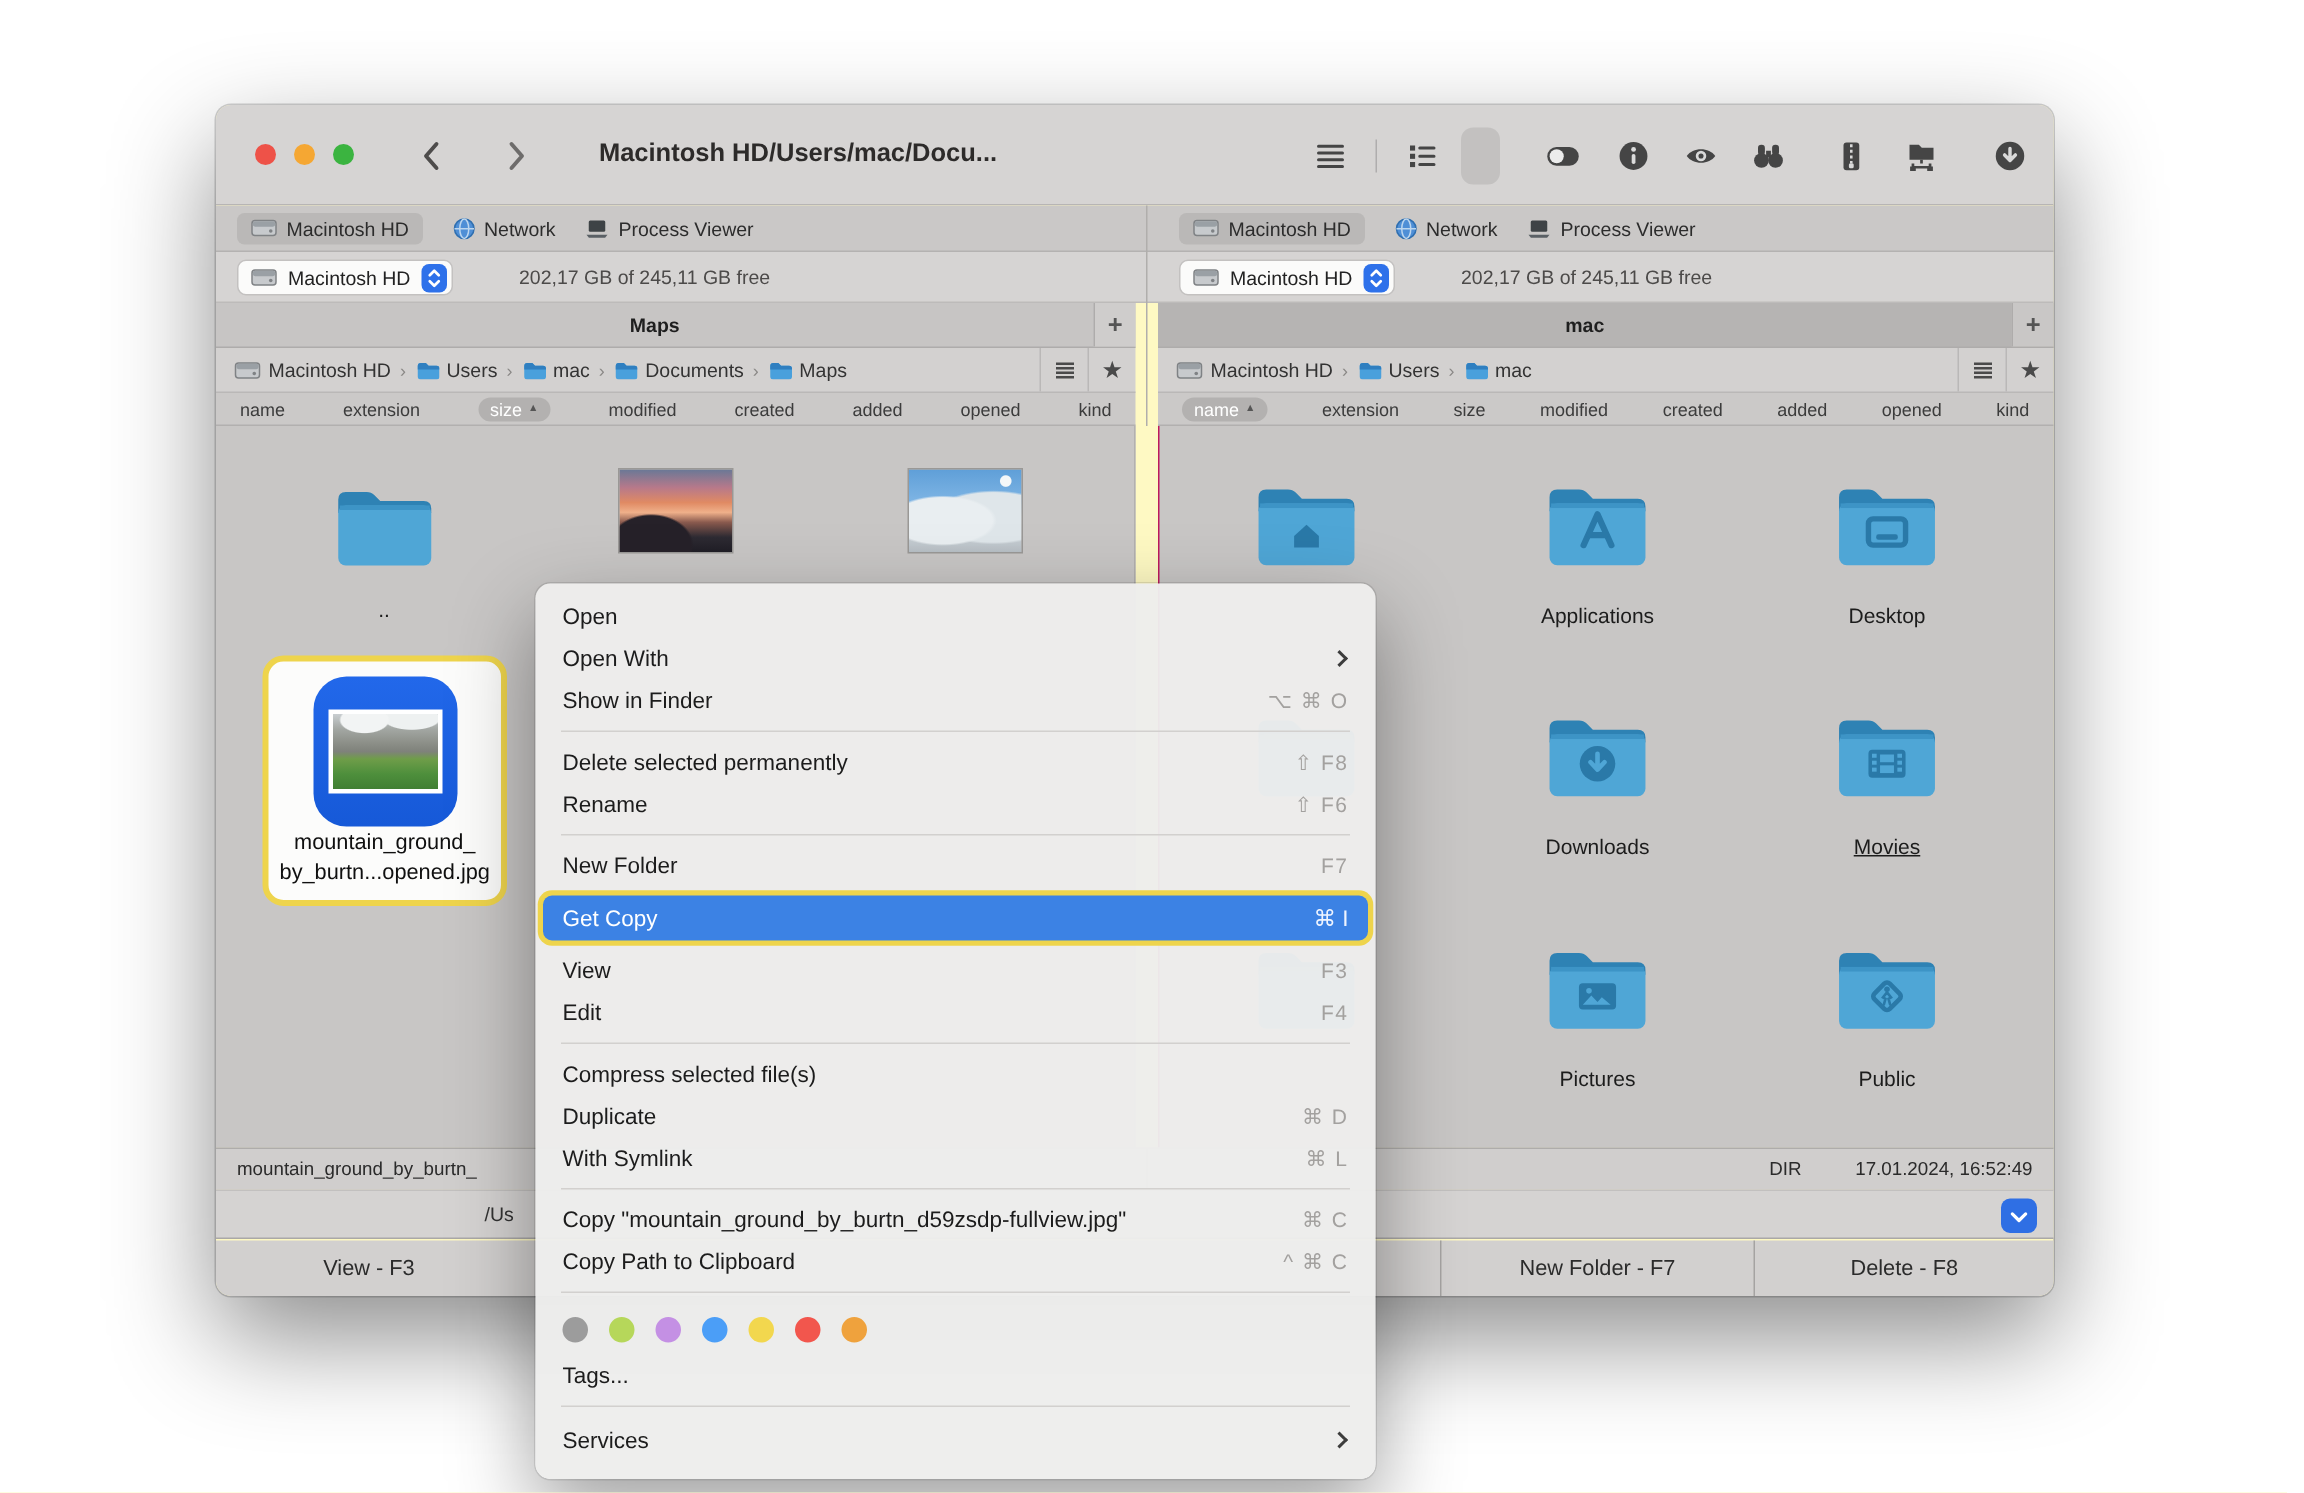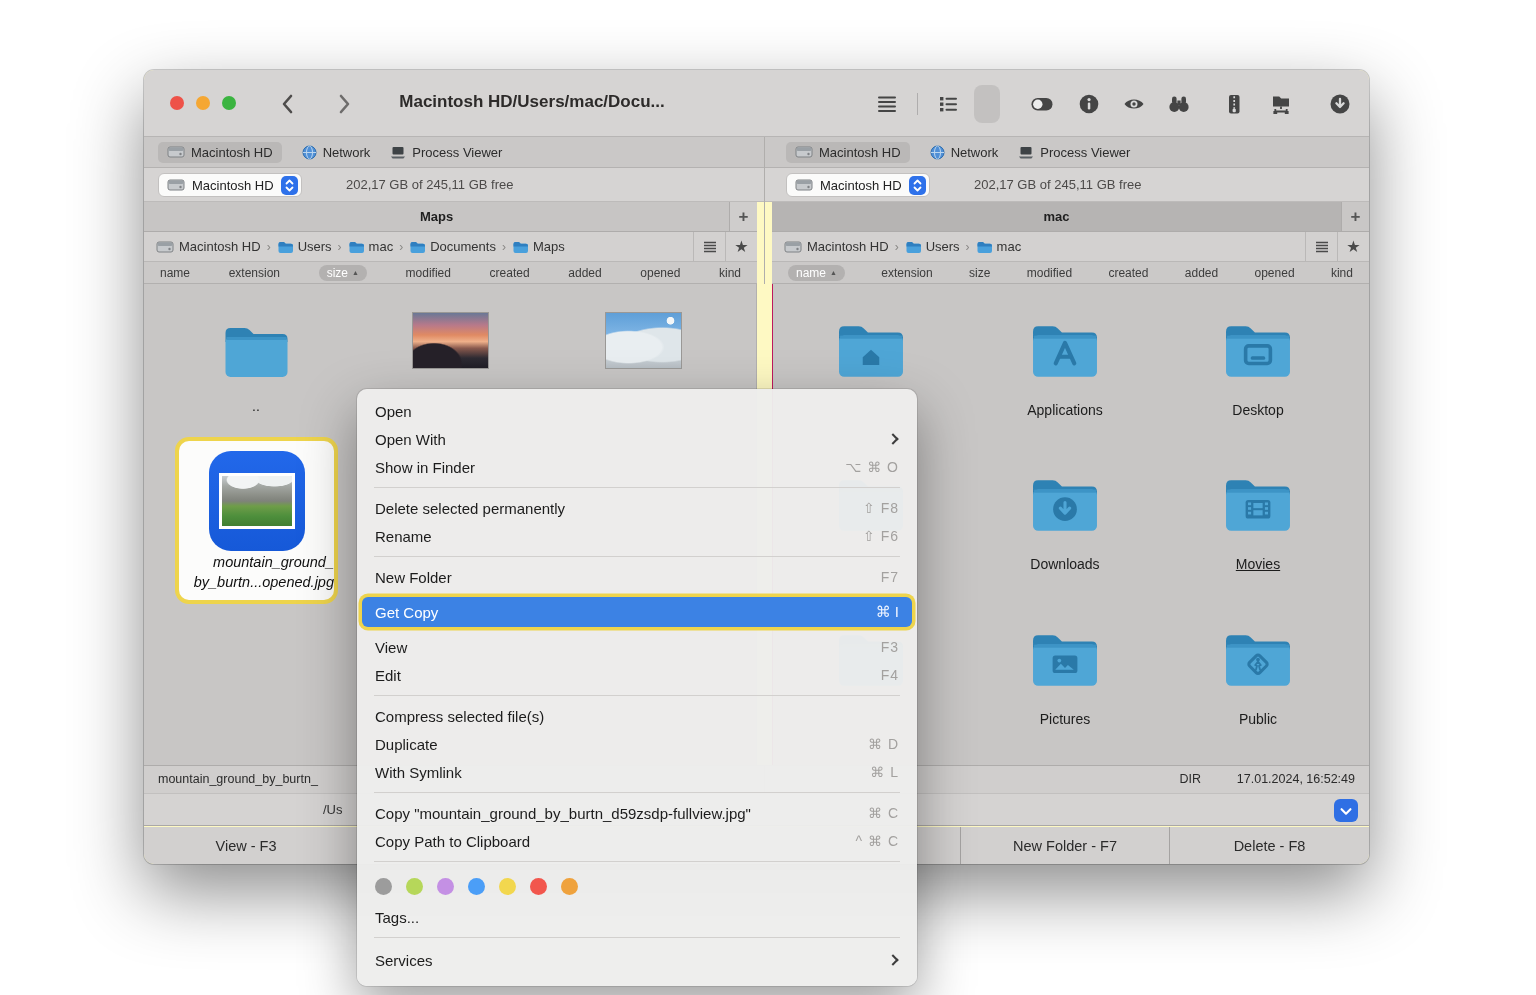--- a/index.html
+++ b/index.html
@@ -88,22 +88,22 @@
     background:#fcfcfb; border:4px solid #eed44c; border-radius:14px; }
   .sel-icon { position:absolute; left:50%; top:10px; transform:translateX(-50%);
     width:96px; height:100px; border-radius:22px; background:linear-gradient(180deg,#2268ea,#1659d8);
     display:flex; align-items:center; justify-content:center; }
   .sel-photo { width:76px; height:56px; background:#fff; padding:3px; }
   .sel-photo-img { width:100%; height:100%;
     background:
       radial-gradient(26px 14px at 30% 8%, #f2f4f4 0 60%, transparent 65%),
       radial-gradient(30px 12px at 75% 6%, #eef1f1 0 60%, transparent 65%),
       linear-gradient(180deg,#c9ced1 0%,#a3a7a3 20%,#8d9089 38%,#7f827b 50%,#6f9d49 60%,#4e8f3c 80%,#417f33 100%); }
-  .sel-name { position:absolute; left:0; right:0; bottom:8px; text-align:right;
-    font-size:14.5px; line-height:20px; color:#101010;font-style:italic; }
+  .sel-name { position:absolute; left:0; right:0; bottom:8px; text-align:center;
+    font-size:14.5px; line-height:20px; color:#101010; }
 
   
   .statusrow { position:absolute; left:0; top:695px; width:100%; height:28px;
     background:#d0cecd; border-top:1px solid #aeacab; font-size:12.5px; color:#2b2b2b; }
   .statusrow .sdiv { position:absolute; left:620px; top:0; width:1px; height:100%; background:#b6b4b3; }
   .pathrow { position:absolute; left:0; top:723px; width:100%; height:33px;
     background:#d5d3d2; border-top:1px solid #c2c0bf; border-bottom:1px solid #aaa8a7; font-size:13px; color:#333; }
   .path-btn { position:absolute; left:1190px; top:5px; width:24px; height:23px;
     background:#2f6fe4; border-radius:6px; display:flex; align-items:center; justify-content:center; }
   .btnbar { position:absolute; left:0; top:757px; width:100%; height:37px; background:#d2d0cf;

